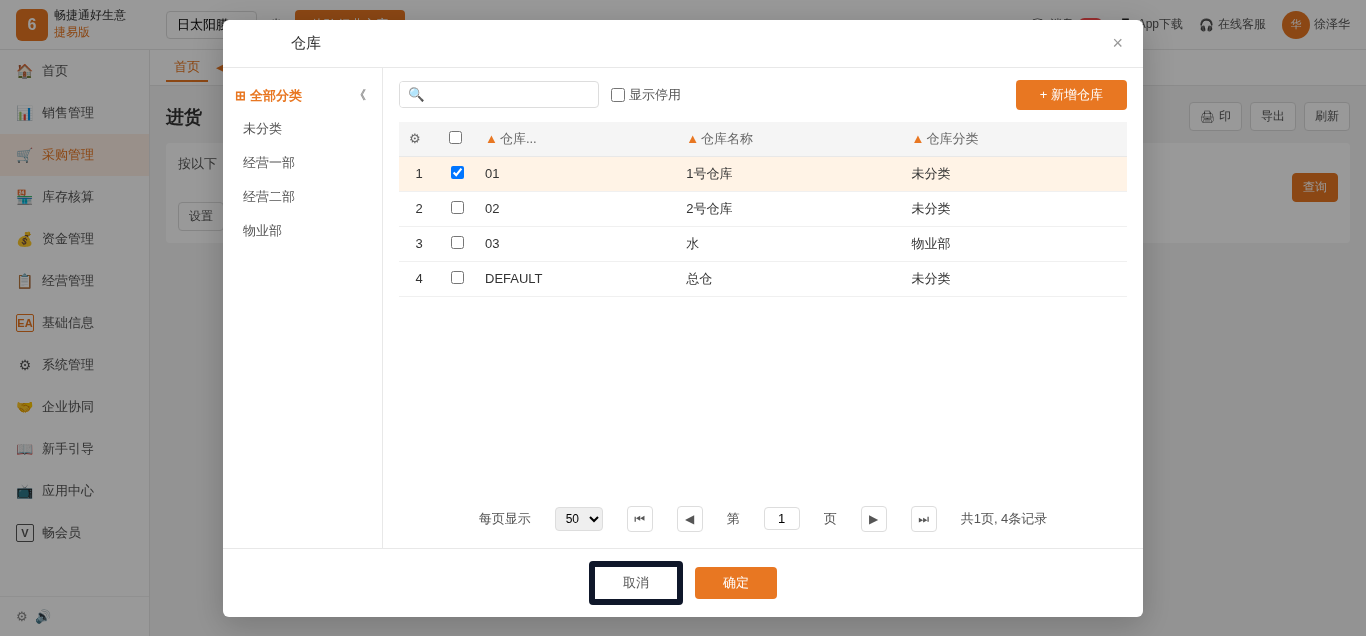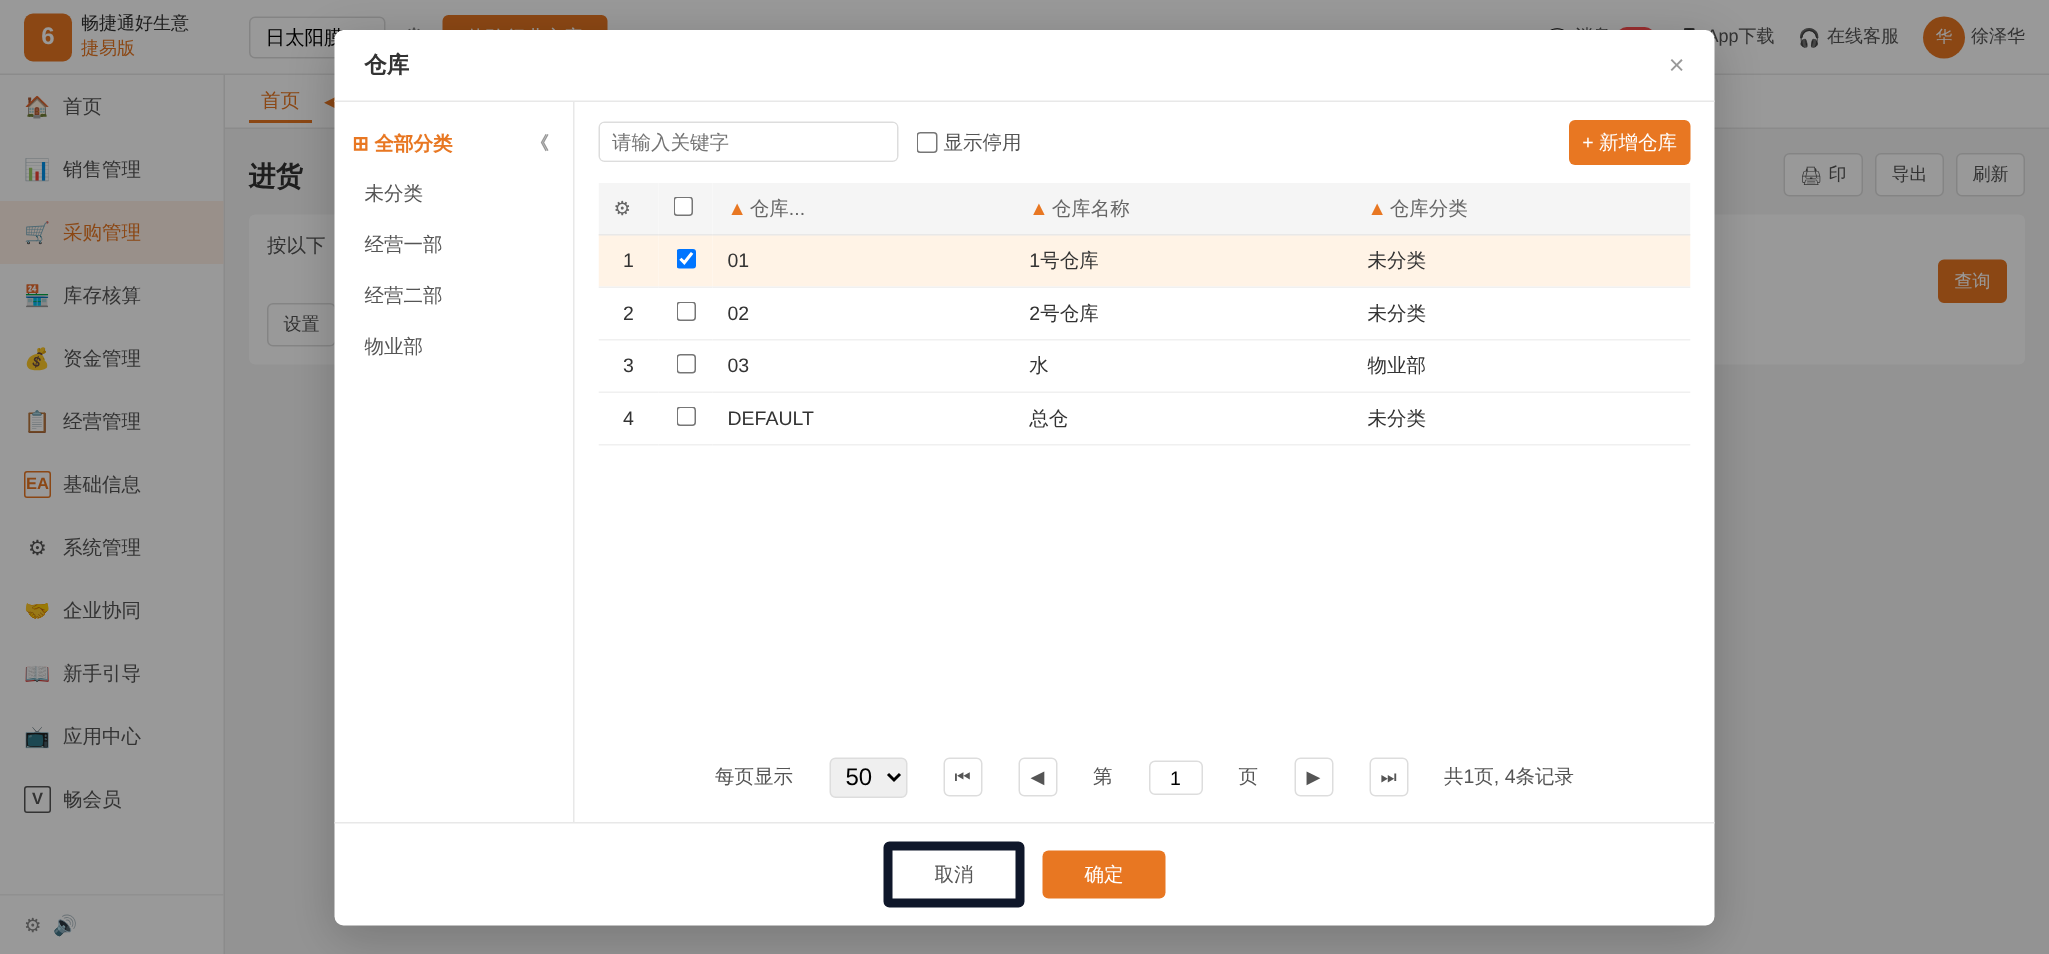--- a/index.html
+++ b/index.html
@@ -226,21 +226,21 @@
       max-width: 95vw;
       box-shadow: 0 8px 32px rgba(0,0,0,0.2);
     }
     .modal-header {
       display: flex;
       align-items: center;
       justify-content: space-between;
       padding: 14px 20px;
       border-bottom: 1px solid #e8e8e8;
     }
-    .modal-title { font-size: 15px; font-weight: bold; color: #333; }
+    .modal-title { font-size: 15px; font-weight: normal; color: #333; margin-left: 48px; }
     .modal-close {
       cursor: pointer;
       font-size: 18px;
       color: #999;
       line-height: 1;
     }
     .modal-body {
       display: flex;
       height: 480px;
     }
@@ -321,21 +321,21 @@
       align-items: center;
       gap: 4px;
       font-size: 13px;
       color: #555;
     }
     .checkbox { width: 14px; height: 14px; cursor: pointer; }
     .add-btn {
       background: #e87722;
       color: #fff;
       border: none;
-      padding: 6px 9px;
+      padding: 6px 24px;
       border-radius: 4px;
       cursor: pointer;
       font-size: 13px;
     }
 
     
     .data-table {
       width: 100%;
       border-collapse: collapse;
       font-size: 13px;
@@ -367,21 +367,21 @@
       justify-content: center;
       padding: 12px 0 4px;
       gap: 24px;
       font-size: 13px;
       color: #555;
     }
     .page-size-select {
       border: 1px solid #ddd;
       border-radius: 4px;
       padding: 3px 6px;
-      font-size: 16px;
+      font-size: 12px;
     }
     .page-btn {
       width: 26px;
       height: 26px;
       border: 1px solid #ddd;
       border-radius: 4px;
       background: #fff;
       cursor: pointer;
       display: flex;
       align-items: center;
@@ -578,21 +578,20 @@
         <div class="cat-item">经营一部</div>
         <div class="cat-item">经营二部</div>
         <div class="cat-item">物业部</div>
       </div>
 
       <div class="table-area">
 
         <div class="table-toolbar">
           <div style="display:flex;align-items:center;gap:12px;">
             <div class="search-box">
-              <input class="search-input" type="text" placeholder="请输入关键字" style="">
               <button class="search-icon-btn">🔍</button>
             </div>
             <label class="show-disabled">
               <input type="checkbox" class="checkbox" style="">
               <span>显示停用</span>
             </label>
           </div>
           <button class="add-btn">+ 新增仓库</button>
         </div>
 

